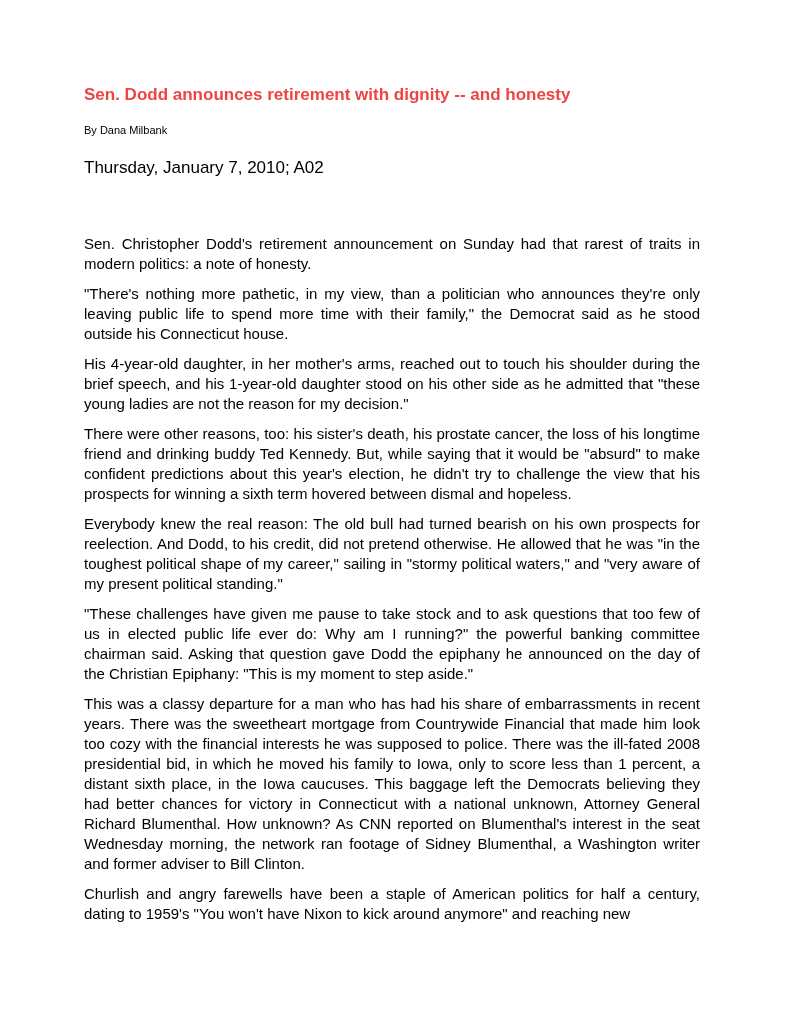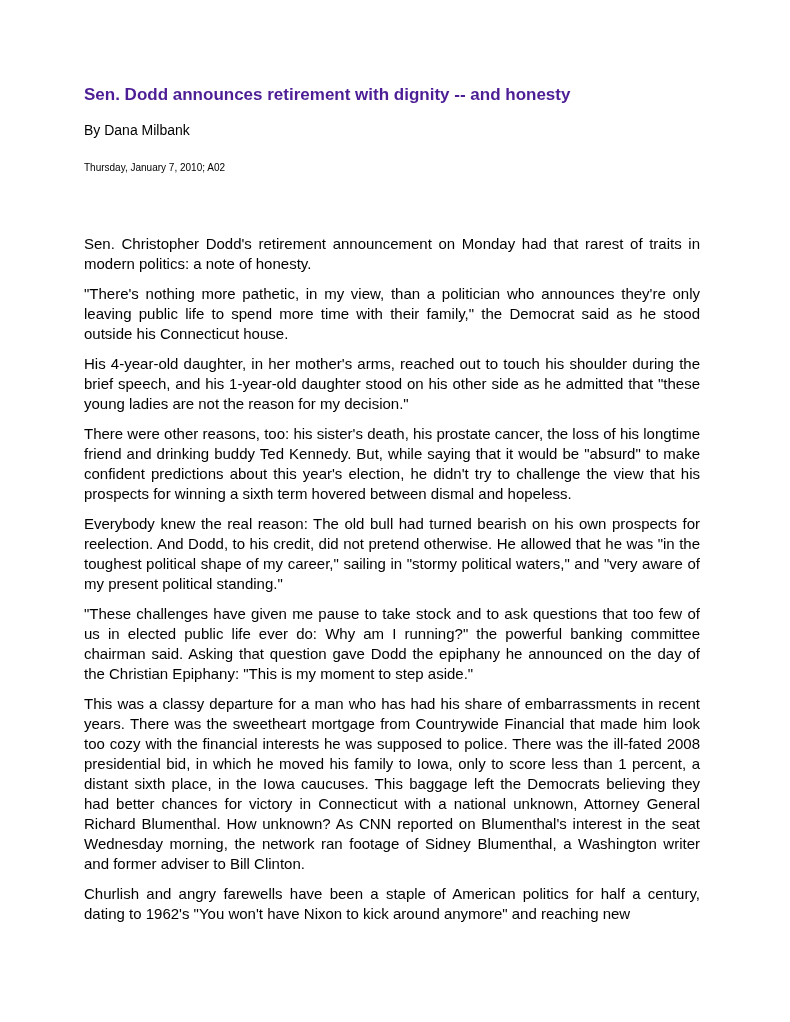--- a/index.html
+++ b/index.html
@@ -15,53 +15,53 @@
     color: #000000;
     overflow: hidden;
   }
   .content {
     padding: 84px 90px 0 84px; 
   }
   .article-title {
     font-size: 17px;
     line-height: 22px;
     font-weight: bold;
-    color: #4c1d95;
+    color: #ef4444;
     margin: 0 0 14px 0;
   }
   .byline {
-    font-size: 14px;
+    font-size: 11px;
     line-height: 20px;
     margin: 0 0 18px 0;
   }
   .dateline {
-    font-size: 10px;
+    font-size: 17px;
     line-height: 20px;
     margin: 0 0 56px 0;
   }
   .body-paragraph {
     font-size: 15px;
     line-height: 20px;
     text-align: justify;
     margin: 0 0 10px 0;
     color: #000000;
   }
 </style>
 </head>
 <body>
 
 <div class="page">
   <div class="content">
     <h1 class="article-title">Sen. Dodd announces retirement with dignity -- and honesty</h1>
     <p class="byline">By Dana Milbank</p>
     <p class="dateline">Thursday, January 7, 2010; A02</p>
     <div id="article-body">
-        <p class="body-paragraph">Sen. Christopher Dodd's retirement announcement on Monday had that rarest of traits in modern politics: a note of honesty.</p>
+        <p class="body-paragraph">Sen. Christopher Dodd's retirement announcement on Sunday had that rarest of traits in modern politics: a note of honesty.</p>
         <p class="body-paragraph">"There's nothing more pathetic, in my view, than a politician who announces they're only leaving public life to spend more time with their family," the Democrat said as he stood outside his Connecticut house.</p>
         <p class="body-paragraph">His 4-year-old daughter, in her mother's arms, reached out to touch his shoulder during the brief speech, and his 1-year-old daughter stood on his other side as he admitted that "these young ladies are not the reason for my decision."</p>
         <p class="body-paragraph">There were other reasons, too: his sister's death, his prostate cancer, the loss of his longtime friend and drinking buddy Ted Kennedy. But, while saying that it would be "absurd" to make confident predictions about this year's election, he didn't try to challenge the view that his prospects for winning a sixth term hovered between dismal and hopeless.</p>
         <p class="body-paragraph">Everybody knew the real reason: The old bull had turned bearish on his own prospects for reelection. And Dodd, to his credit, did not pretend otherwise. He allowed that he was "in the toughest political shape of my career," sailing in "stormy political waters," and "very aware of my present political standing."</p>
         <p class="body-paragraph">"These challenges have given me pause to take stock and to ask questions that too few of us in elected public life ever do: Why am I running?" the powerful banking committee chairman said. Asking that question gave Dodd the epiphany he announced on the day of the Christian Epiphany: "This is my moment to step aside."</p>
         <p class="body-paragraph">This was a classy departure for a man who has had his share of embarrassments in recent years. There was the sweetheart mortgage from Countrywide Financial that made him look too cozy with the financial interests he was supposed to police. There was the ill-fated 2008 presidential bid, in which he moved his family to Iowa, only to score less than 1 percent, a distant sixth place, in the Iowa caucuses. This baggage left the Democrats believing they had better chances for victory in Connecticut with a national unknown, Attorney General Richard Blumenthal. How unknown? As CNN reported on Blumenthal's interest in the seat Wednesday morning, the network ran footage of Sidney Blumenthal, a Washington writer and former adviser to Bill Clinton.</p>
-        <p class="body-paragraph">Churlish and angry farewells have been a staple of American politics for half a century, dating to 1962's "You won't have Nixon to kick around anymore" and reaching new</p>
+        <p class="body-paragraph">Churlish and angry farewells have been a staple of American politics for half a century, dating to 1959's "You won't have Nixon to kick around anymore" and reaching new</p>
       </div>
   </div>
 </div>
 
 </body></html>

